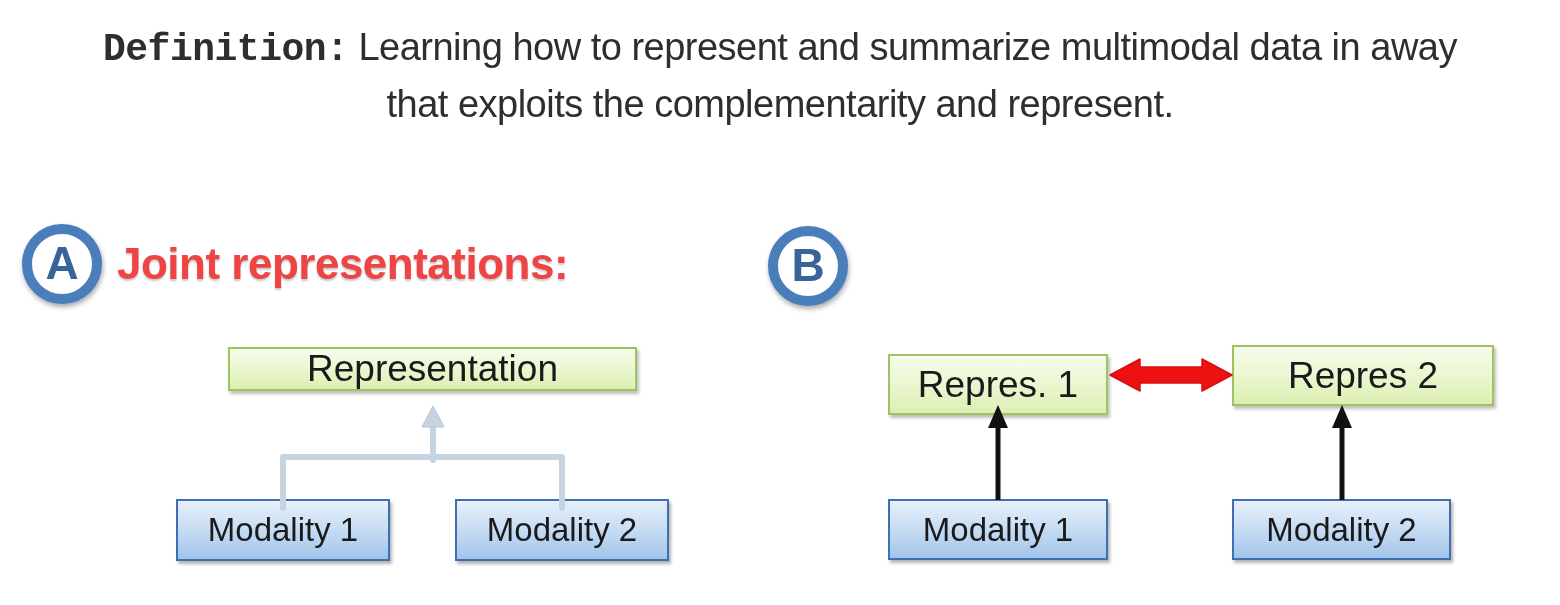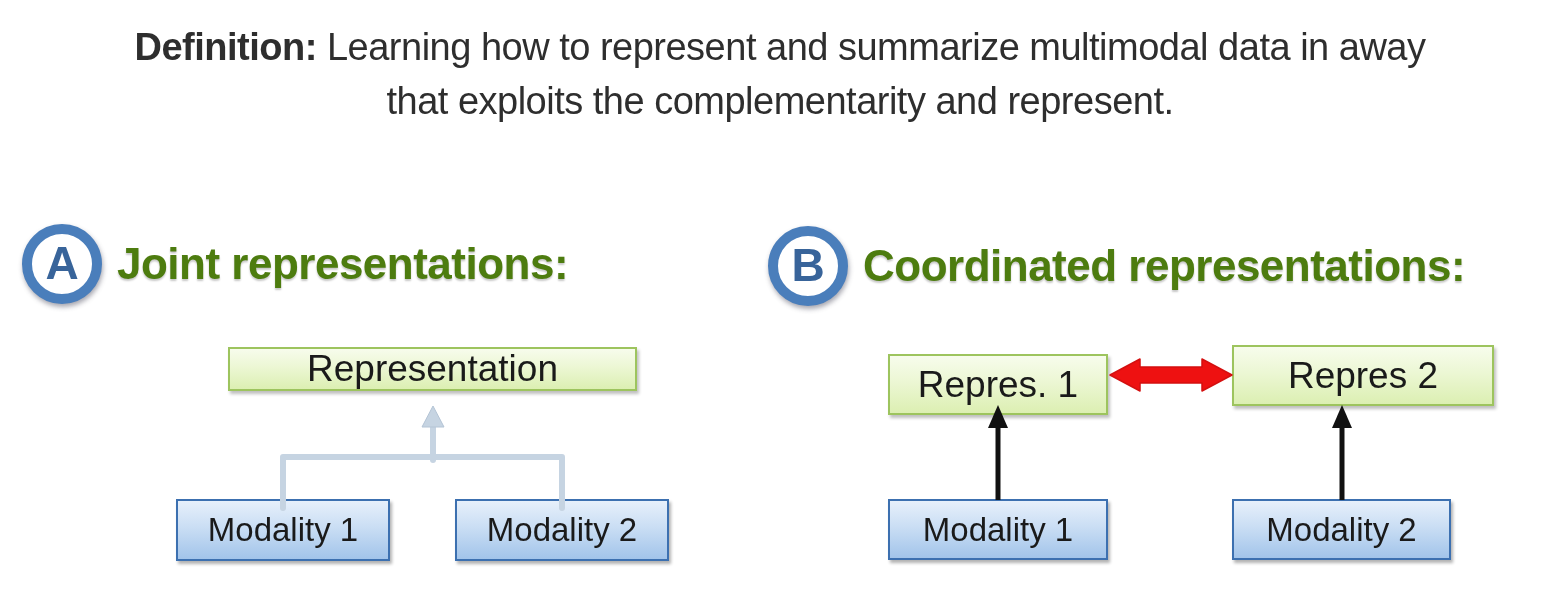--- a/index.html
+++ b/index.html
@@ -18,21 +18,21 @@
     top: 20px;
     left: 30px;
     width: 1500px;
     margin: 0;
     text-align: center;
     font-size: 38px;
     line-height: 54px;
     color: #2e2e2e;
     letter-spacing: -0.5px;
   }
-  .definition b { font-weight: 700; }
+  .definition b { font-weight: 700; font-family: Liberation Mono, monospace; }
   .def-line { display: block; }
 
   
   .section-header {
     position: absolute;
     display: flex;
     align-items: center;
     gap: 15px;
   }
   .header-a { left: 22px; top: 224px; }
@@ -52,21 +52,21 @@
   .badge-letter {
     font-size: 46px;
     font-weight: 700;
     color: #38649a;
     line-height: 1;
     transform: translateY(-1px);
   }
   .section-title {
     font-size: 44px;
     font-weight: 700;
-    color: #4d7c0f;
+    color: #ef4444;
     white-space: nowrap;
     letter-spacing: -0.5px;
     text-shadow: 0 2px 2px rgba(0,0,0,0.22);
   }
 
   
   .box {
     position: absolute;
     display: flex;
     align-items: center;
@@ -128,21 +128,20 @@
     <span class="badge">
         <span class="badge-letter">A</span>
       </span>
     <span class="section-title">Joint representations:</span>
   </div>
 
   <div class="section-header header-b">
     <span class="badge">
         <span class="badge-letter">B</span>
       </span>
-    <span class="section-title">Coordinated representations:</span>
   </div>
 
   <div class="box box-green box-representation">Representation</div>
   <div class="box box-blue box-a-mod1">Modality 1</div>
   <div class="box box-blue box-a-mod2">Modality 2</div>
 
   <div class="box box-green box-b-rep1">Repres. 1</div>
   <div class="box box-green box-b-rep2">Repres 2</div>
   <div class="box box-blue box-b-mod1">Modality 1</div>
   <div class="box box-blue box-b-mod2">Modality 2</div>

